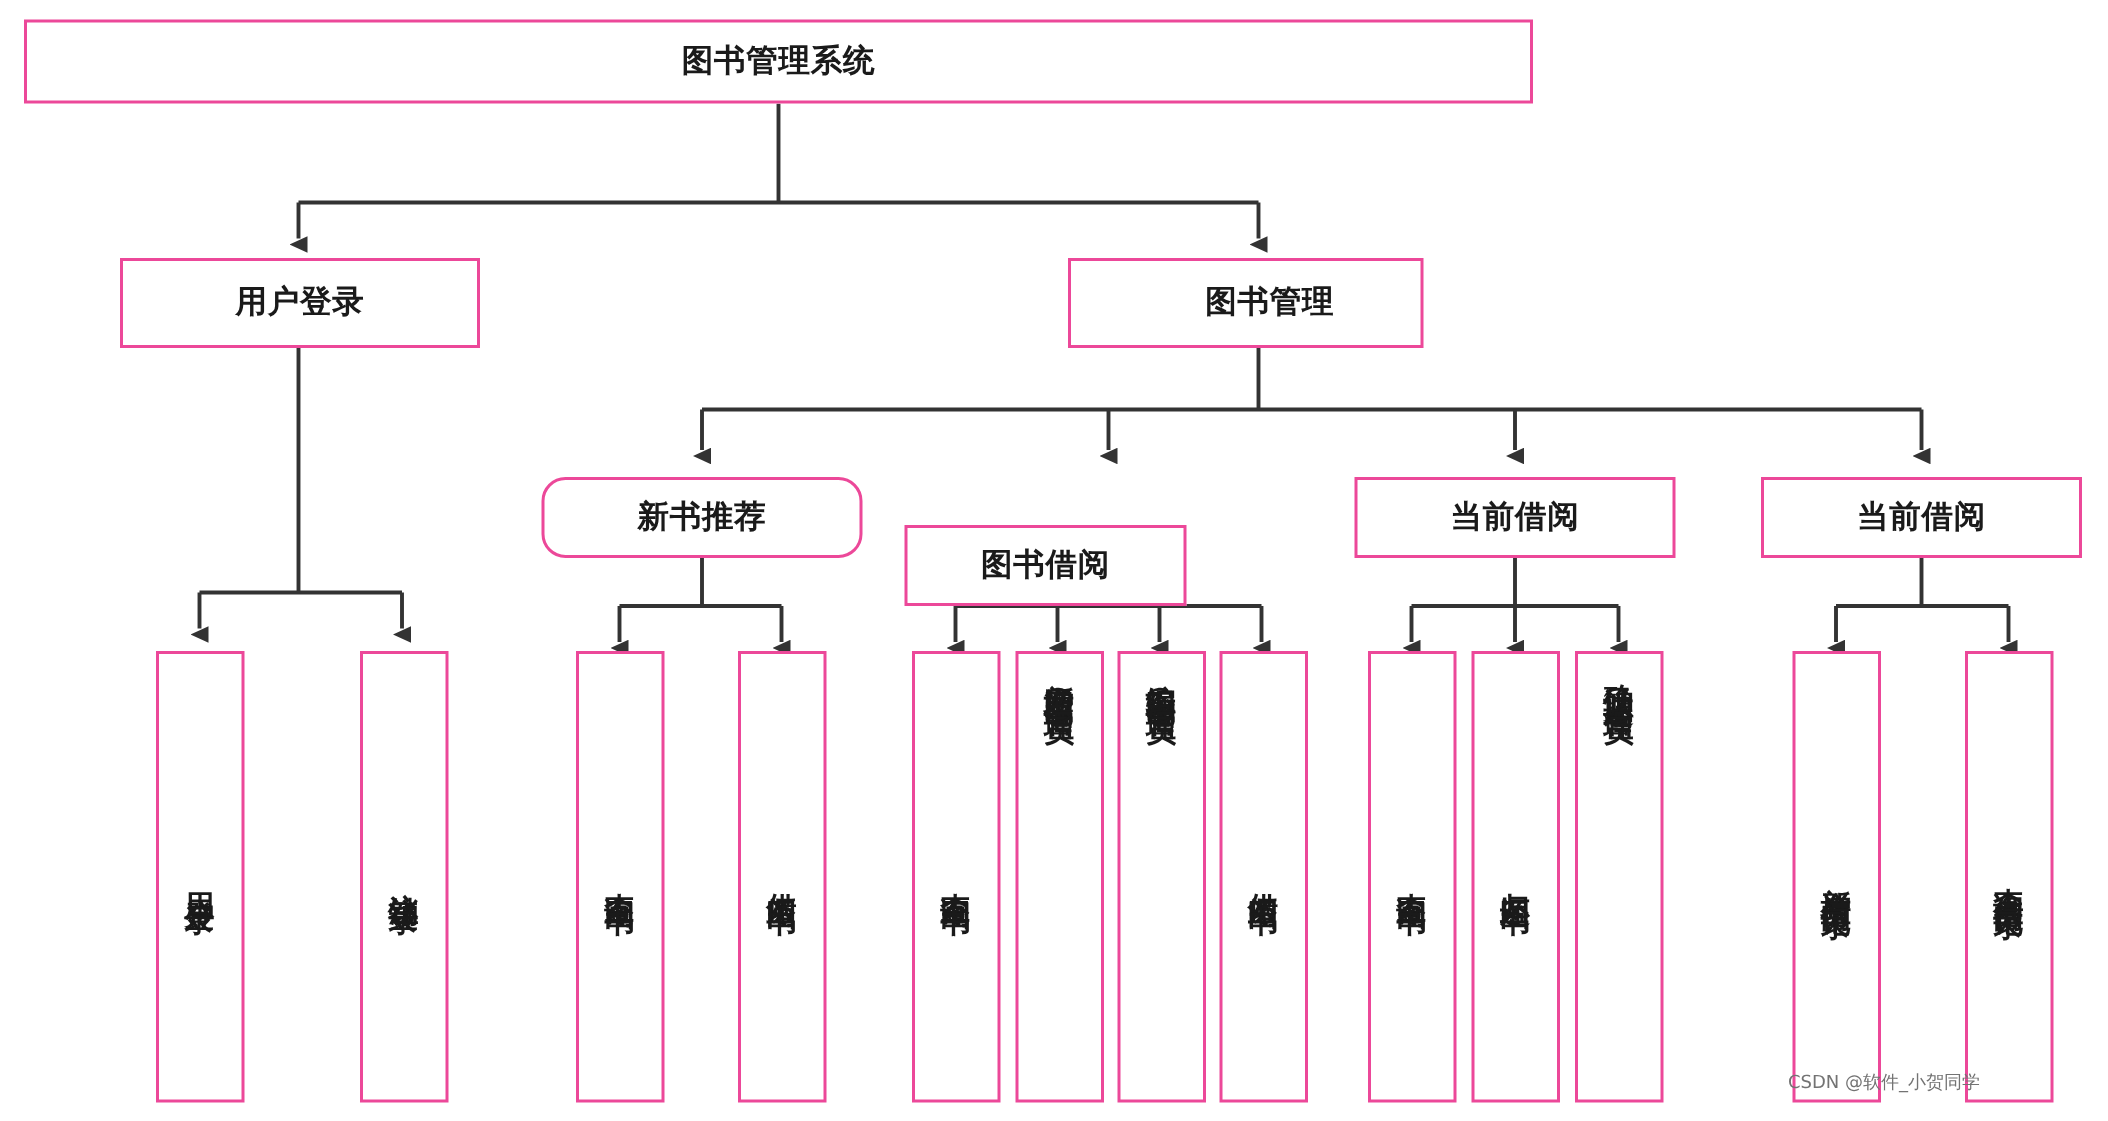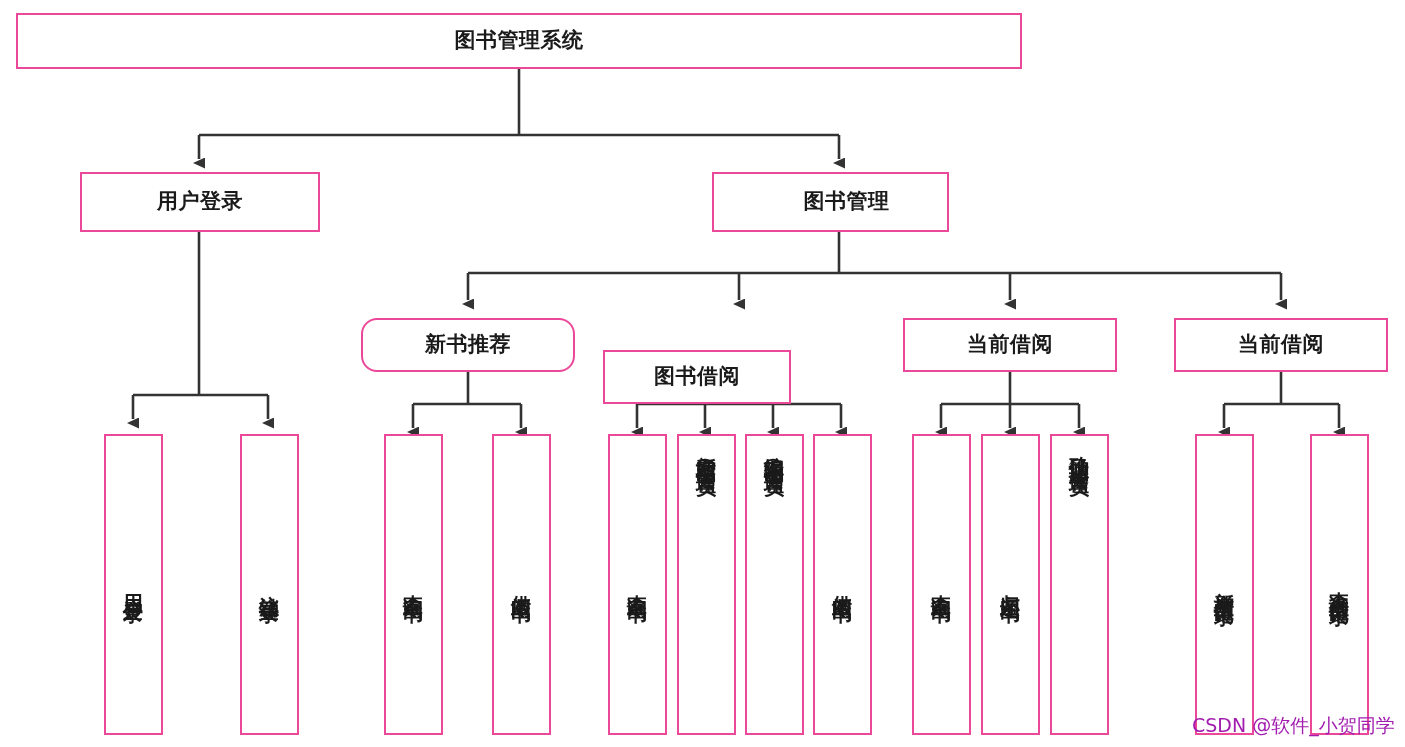--- a/index.html
+++ b/index.html
@@ -62,22 +62,22 @@
     letter-spacing: 3px;
     line-height: 1.0;
   }
   .node-box.vertical.centered {
     align-items: center;
     padding-top: 0;
   }
   .watermark {
     position: absolute;
     font-family: "DejaVu Sans", "Liberation Sans", sans-serif;
-    font-size: 19px;
-    color: #a21caf;
+    font-size: 12px;
+    color: #737373;
     white-space: nowrap;
     user-select: none;
   }
 </style>
 </head>
 <body>
 
 <div id="diagram-root">
 
   <svg class="diagram-canvas" viewBox="0 0 1405 747">

